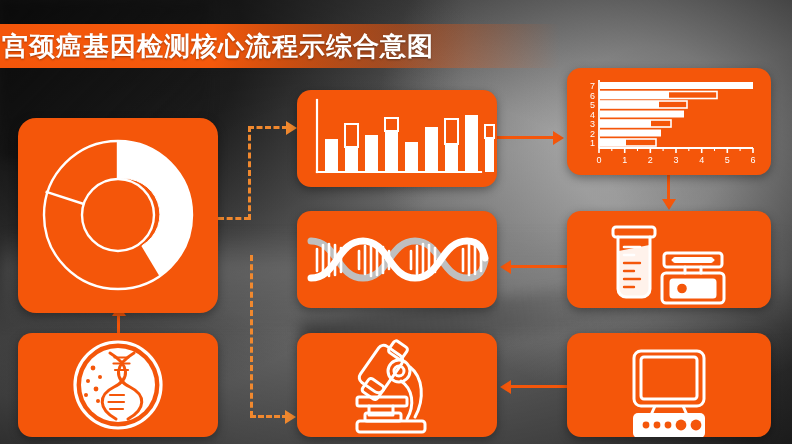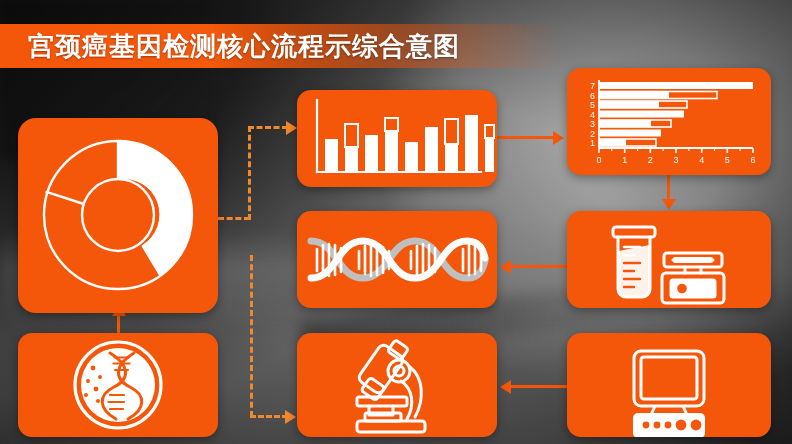--- a/index.html
+++ b/index.html
@@ -26,21 +26,21 @@
     background:radial-gradient(ellipse at 50% 50%, rgba(0,0,0,0) 40%, rgba(0,0,0,.45) 100%);}
   .bg-streak{position:absolute;left:300px;top:300px;width:360px;height:40px;
     background:linear-gradient(90deg,rgba(60,60,60,.9),rgba(70,70,70,0));
     transform:rotate(-7deg);filter:blur(7px);}
   .bg-dark-left{position:absolute;left:0;top:0;width:210px;height:160px;
     background:linear-gradient(135deg,rgba(18,18,18,.9),rgba(45,45,45,0));filter:blur(5px);}
 
   
   .titlebar{position:absolute;left:0;top:24px;width:560px;height:44px;
     background:linear-gradient(90deg,#f4560a 0%,#f4590c 38%,rgba(244,86,10,.55) 68%,rgba(244,86,10,0) 100%);}
-  .title-text{position:absolute;left:28px;top:27px;height:38px;line-height:38px;
+  .title-text{position:absolute;left:2px;top:27px;height:38px;line-height:38px;
     color:#ffffff;font-size:26px;font-weight:bold;letter-spacing:1px;
     text-shadow:0 1px 2px rgba(0,0,0,.35);white-space:nowrap;}
 
   
   .card{position:absolute;background:#f4560a;border-radius:14px;
     box-shadow:0 3px 10px rgba(0,0,0,.35);}
   .card.sq{border-radius:18px;}
 
   .c-donut{left:18px;top:118px;width:200px;height:195px;}
   .c-dnacircle{left:18px;top:333px;width:200px;height:104px;}

